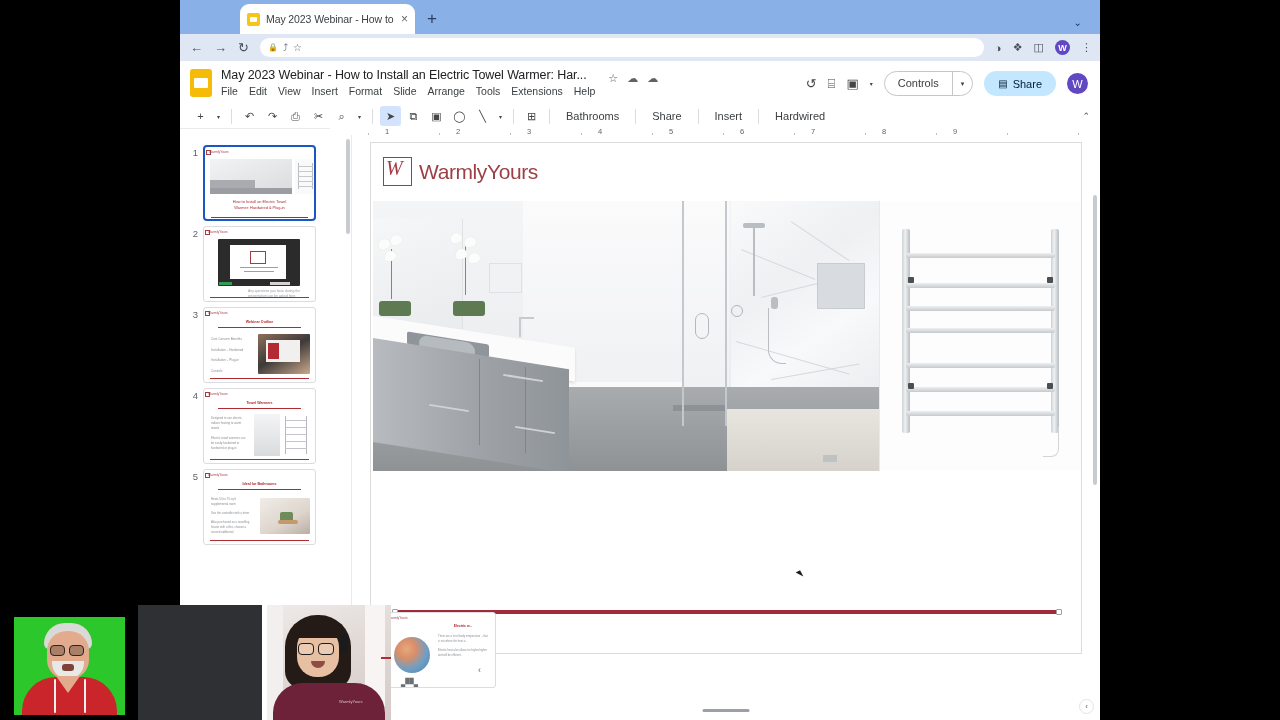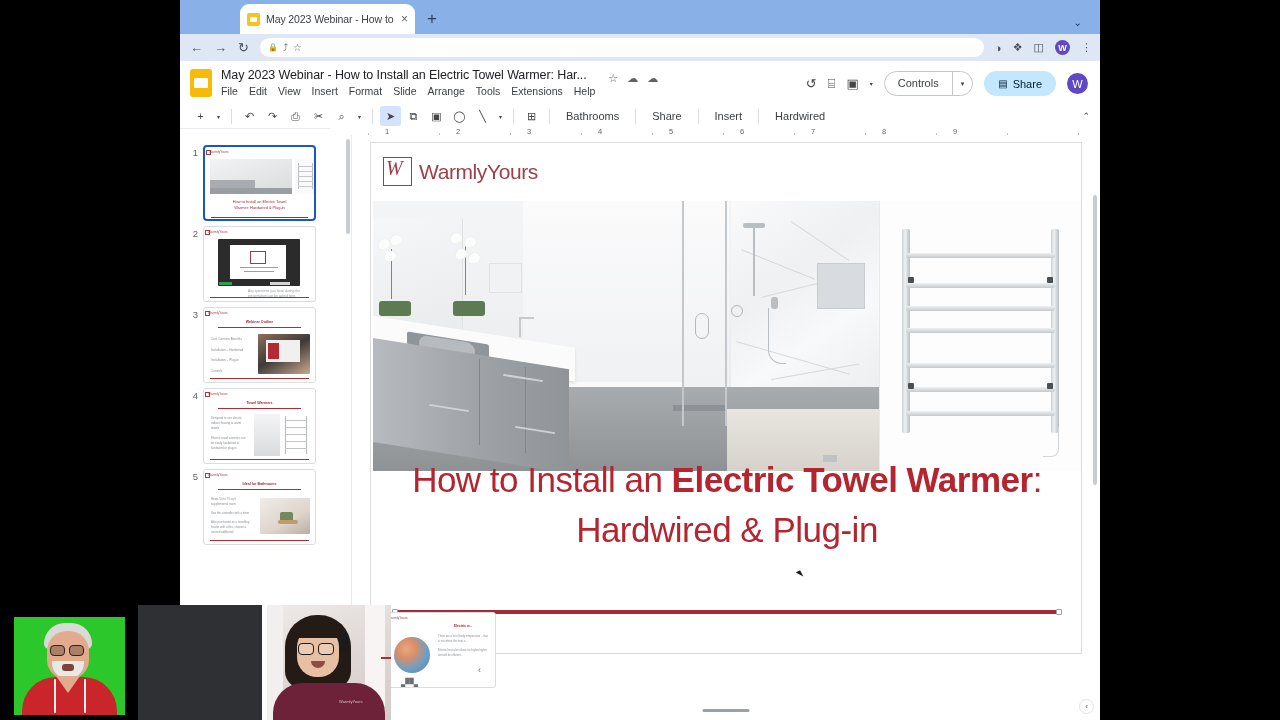--- a/index.html
+++ b/index.html
@@ -938,21 +938,20 @@
             <div class="tw-bar" style="left:26px;right:26px;top:186px"></div>
             <div class="tw-bar" style="left:26px;right:26px;top:210px"></div>
             <div class="tw-block" style="left:28px;top:76px"></div>
             <div class="tw-block" style="right:28px;top:76px"></div>
             <div class="tw-block" style="left:28px;top:182px"></div>
             <div class="tw-block" style="right:28px;top:182px"></div>
             <div class="tw-cord" style="right:22px;top:226px;width:16px;height:30px;"></div>
           </div>
         </div>
 
-        <div id="slide-title"><span>How to Install an </span><b>Electric Towel Warmer</b><span>: Hardwired &amp; Plug-in</span></div>
 
         <div id="red-rule">
           <span class="sel-handle" style="left:-4px"></span>
           <span class="sel-handle" style="right:-4px"></span>
         </div>
 
         <div id="mouse-cursor"></div>
       </div>
 
       <div id="canvas-hscroll"></div>

